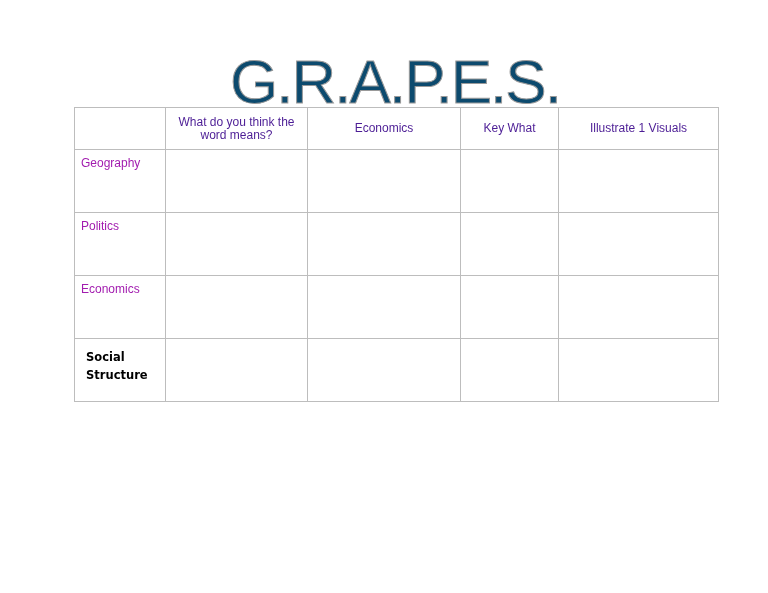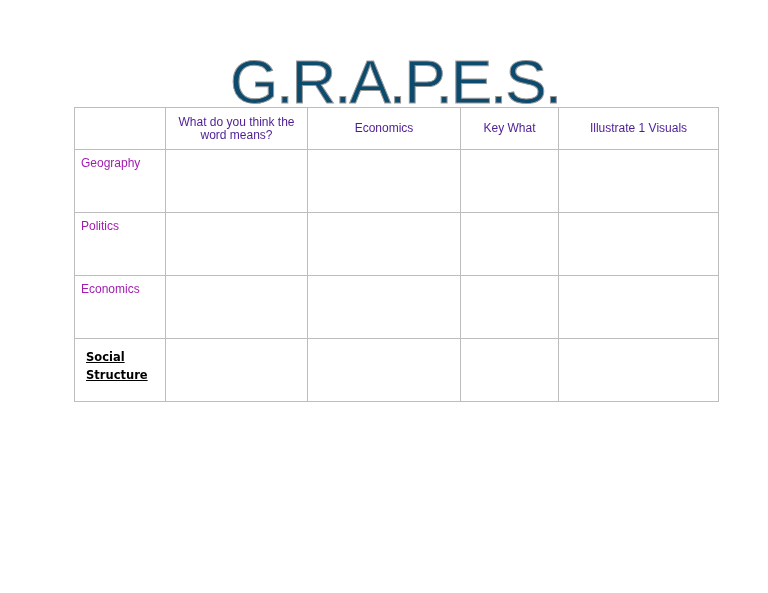--- a/index.html
+++ b/index.html
@@ -16,21 +16,21 @@
   }
   table.grapes td, table.grapes th {
     border: 1px solid #bdbdbd; padding: 0; vertical-align: top;
   }
   table.grapes th {
     height: 41px; font-weight: normal; font-size: 12px; color: #4c1d95;
     text-align: center; vertical-align: middle; line-height: 13px;
   }
   table.grapes td { height: 62px; }
   .rowlabel { font-size: 12px; color: #a21caf; padding: 6px 0 0 6px; display: block; }
-  .rowlabel.bold { font-family: "DejaVu Sans", sans-serif; font-weight: bold; font-size: 11.5px; line-height: 18px; padding: 9px 0 0 11px; color: #000; text-decoration: underline; }
+  .rowlabel.bold { font-family: "DejaVu Sans", sans-serif; font-weight: bold; font-size: 11.5px; line-height: 18px; padding: 9px 0 0 11px; color: #000; }
 </style>
 </head>
 <body>
 
 <div class="title">G.R.A.P.E.S.</div>
 
 <table class="grapes">
   <colgroup>
     <col style="width:91px">
       <col style="width:142px">

